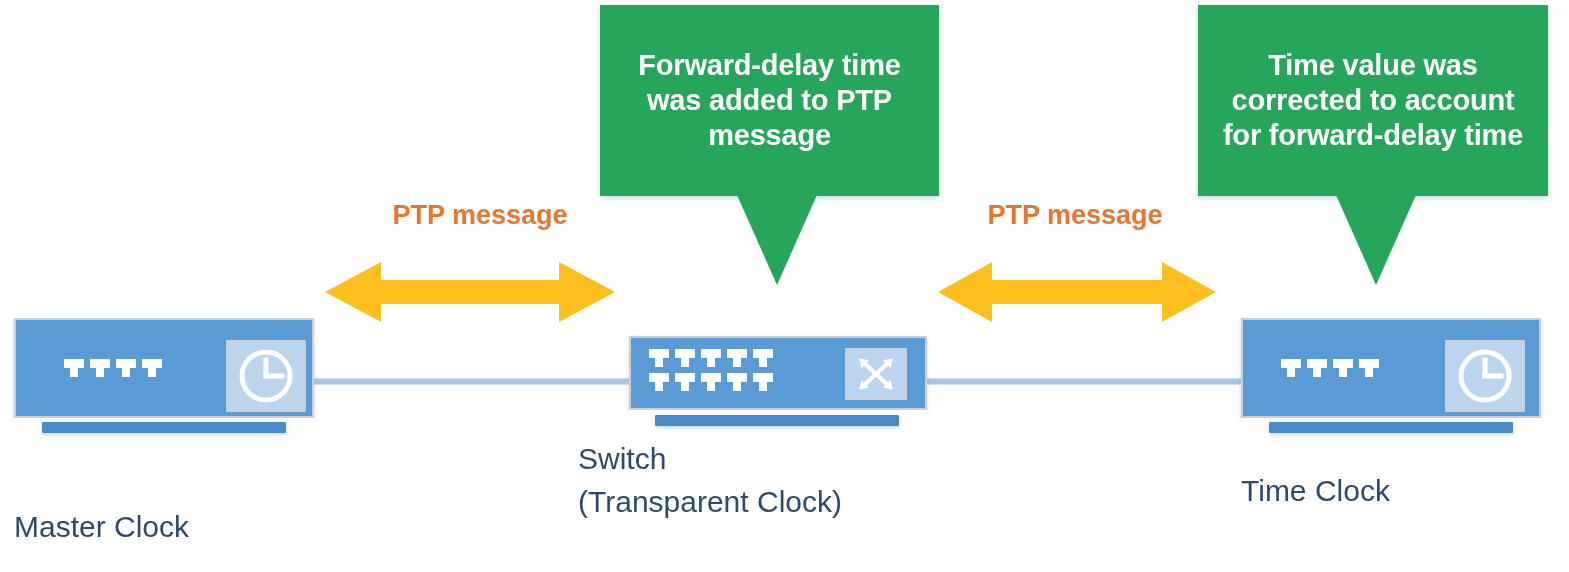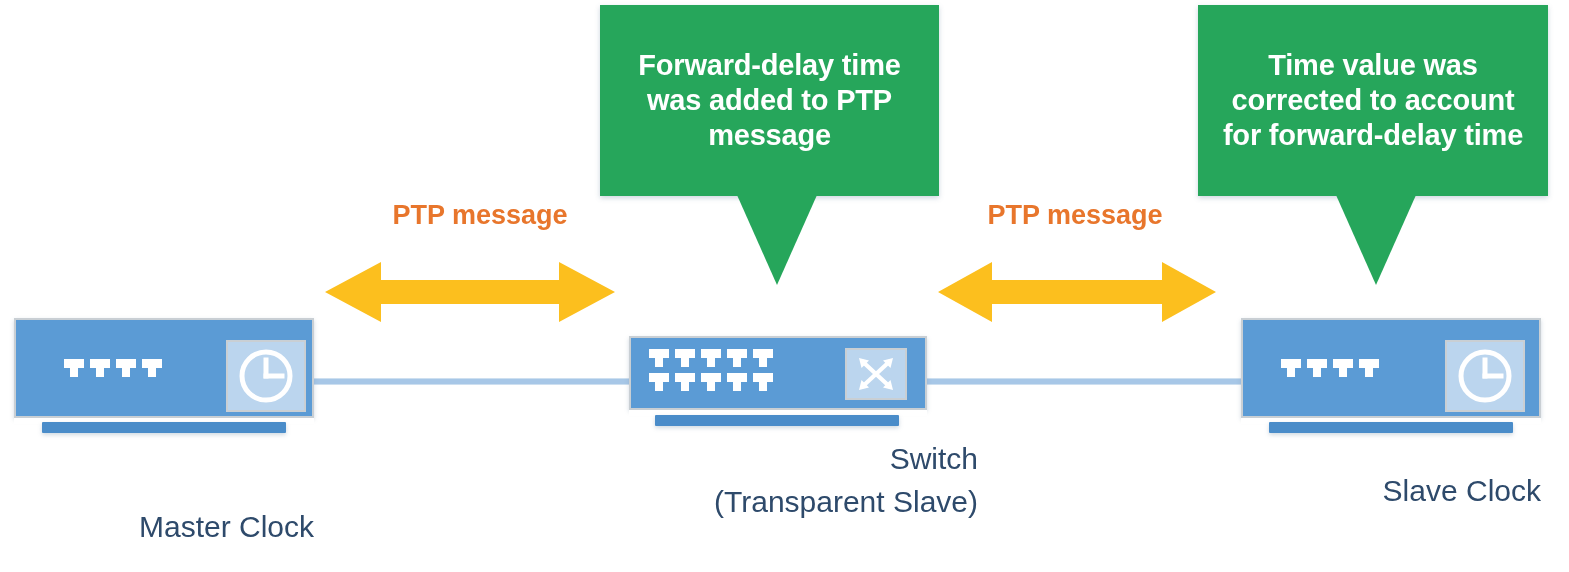--- a/index.html
+++ b/index.html
@@ -120,21 +120,21 @@
     box-sizing:border-box;
     display:flex;
     align-items:center;
     justify-content:center;
   }
   .badge svg{ display:block; }
 
   
   .caption{
     position:absolute;
-    text-align:right;
+    text-align:left;
     color:#2E4A6B;
     font-size:30px;
     line-height:1.42;
     white-space:nowrap;
   }
 </style>
 </head>
 <body>
 
 <div id="canvas">
@@ -222,21 +222,21 @@
           <path d="M38,36 L28,33.5 L35.5,26 Z"></path>
         </g>
       </svg>
     </div>
     <div class="stand-gap" style="left:0px; top:74px; width:298px; height:6px;"></div>
     <div class="stand" style="left:26px; top:79px; width:244px; height:11px;"></div>
   </div>
 
   <div class="caption" style="left:578px; top:438px; width:400px;">
     <div>Switch</div>
-    <div>(Transparent Slave)</div>
+    <div>(Transparent Clock)</div>
   </div>
 
   <div class="device" style="left:1241px; top:318px; width:300px; height:110px;">
     <div class="chassis" style="height:100px;"></div>
     <div class="ports" style="left:40px; top:41px; width:150px;">
       <span class="port"></span>
       <span class="port"></span>
       <span class="port"></span>
       <span class="port"></span>
     </div>
@@ -245,16 +245,16 @@
         <circle cx="29" cy="29" r="24" fill="none" stroke="#ffffff" stroke-width="5"></circle>
         <path d="M29,29 L29,13" stroke="#ffffff" stroke-width="5" stroke-linecap="square"></path>
         <path d="M29,29 L45,29" stroke="#ffffff" stroke-width="5" stroke-linecap="square"></path>
       </svg>
     </div>
     <div class="stand-gap" style="left:0px; top:100px; width:300px; height:6px;"></div>
     <div class="stand" style="left:28px; top:104px; width:244px; height:11px;"></div>
   </div>
 
   <div class="caption" style="left:1241px; top:470px; width:300px;">
-    <div>Slave Clock</div>
+    <div>Time Clock</div>
   </div>
 
 </div>
 
 </body></html>

